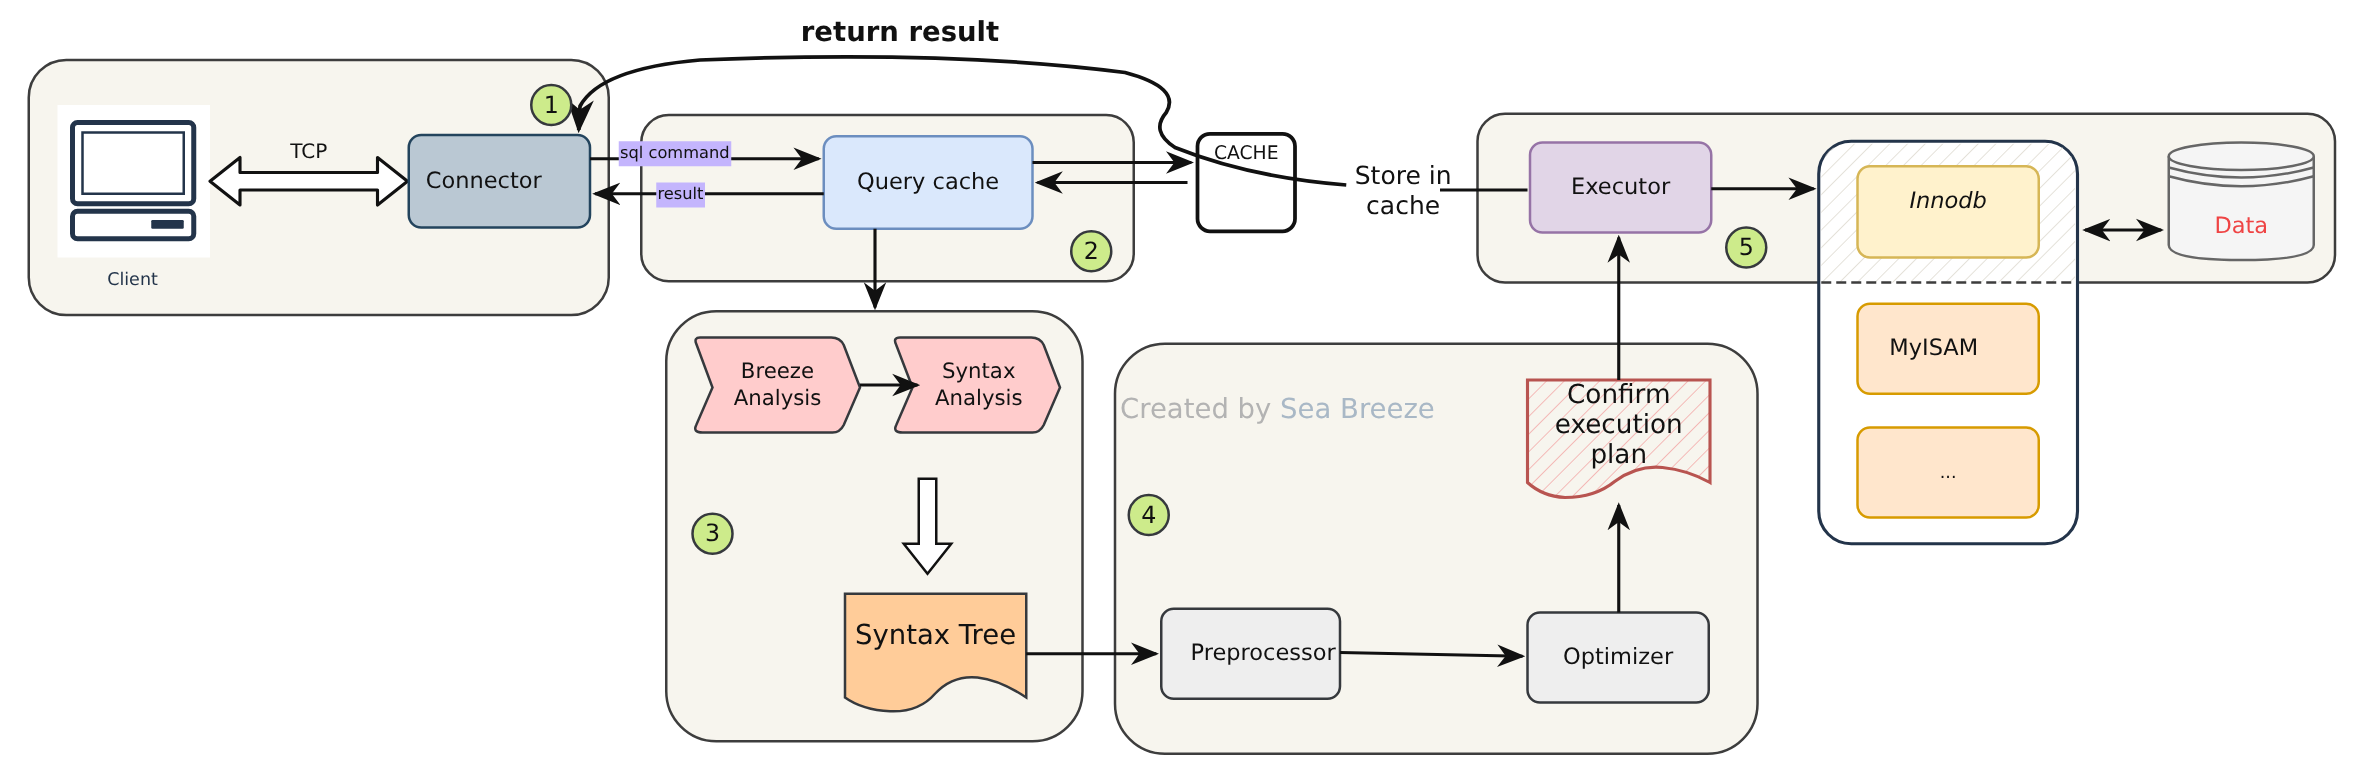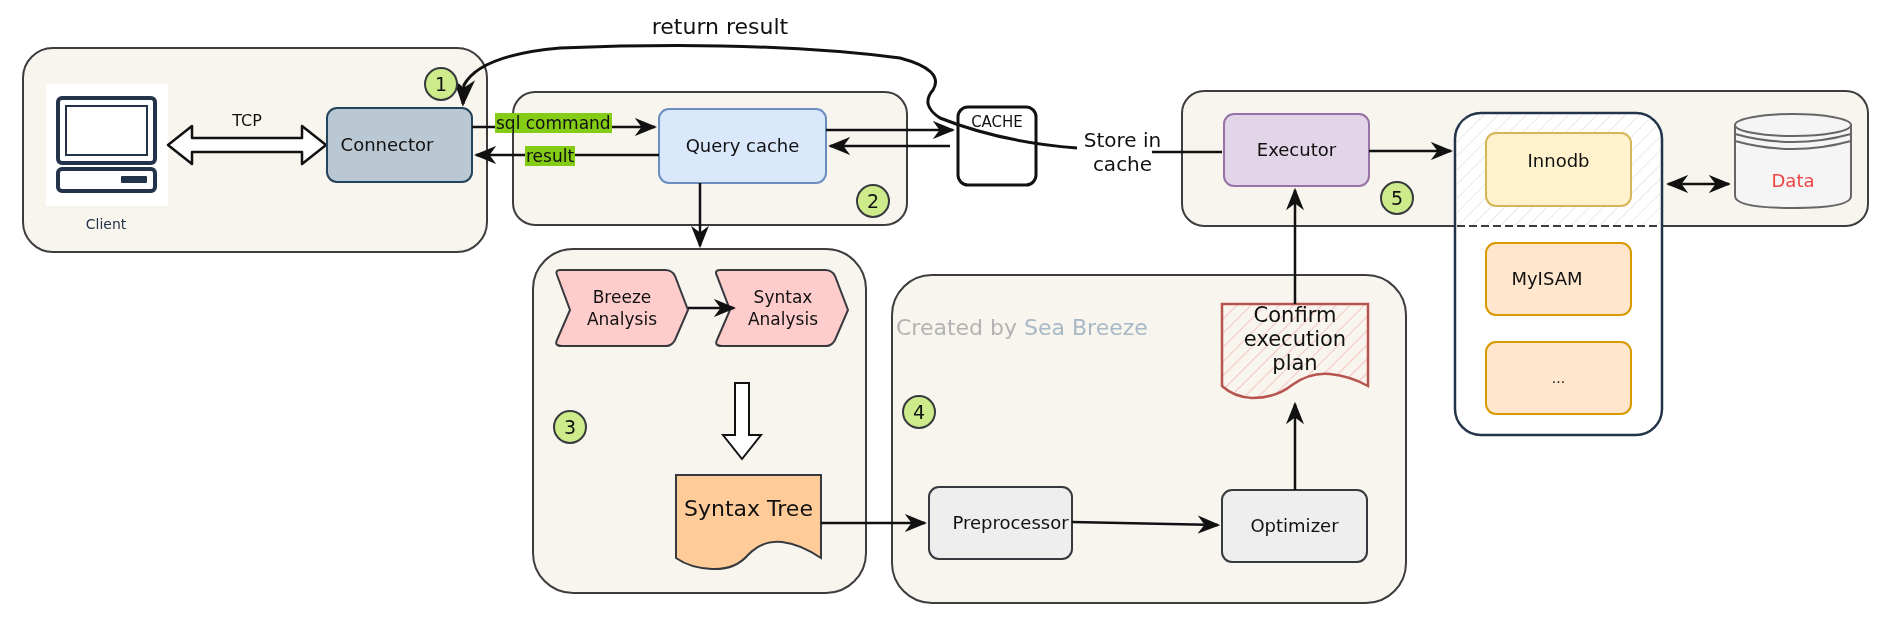--- a/index.html
+++ b/index.html
@@ -6,21 +6,21 @@
   body { width: 1894px; height: 622px; position: relative; overflow: hidden;
          font-family: "DejaVu Sans", sans-serif; color: #111; }
   #canvas { position: absolute; left: 0; top: 0; }
   .lbl { position: absolute; display: flex; align-items: center; justify-content: center;
          text-align: center; font-size: 18px; line-height: 24px; white-space: pre-line; }
   .node { position: absolute; box-sizing: border-box; display: flex; align-items: center;
           justify-content: center; text-align: center; font-size: 18px; line-height: 24px; }
   .badge { position: absolute; width: 34px; height: 34px; border-radius: 50%;
            background: #cdeb8b; border: 2px solid #36393d; box-sizing: border-box;
            display: flex; align-items: center; justify-content: center; font-size: 19px; }
-  .edge-lbl { position: absolute; background: #84cc16; font-size: 17px; line-height: 20px; padding: 0 1px; }
+  .edge-lbl { position: absolute; background: #c4b5fd; font-size: 13px; line-height: 20px; padding: 0 1px; }
 </style>
 </head>
 <body>
 
 <svg id="canvas" width="1894" height="622" viewBox="0 0 1894 622">
   <defs>
     <pattern id="hatchRed" patternUnits="userSpaceOnUse" width="10" height="10" patternTransform="rotate(45)">
       <line x1="0" y1="0" x2="0" y2="10" stroke="#f4b6b4" stroke-width="1.5"></line>
     </pattern>
     <pattern id="hatchGrey" patternUnits="userSpaceOnUse" width="10" height="10" patternTransform="rotate(45)">
@@ -93,21 +93,21 @@
     <path d="M688,308 L734,308" marker-end="url(#arr)"></path>
     <path d="M821,523 L925,523" marker-end="url(#arr)"></path>
     <path d="M1072,522 L1218,525" marker-end="url(#arr)"></path>
     <path d="M1295,490 L1295,404" marker-end="url(#arr)"></path>
     <path d="M1295,304 L1295,190" marker-end="url(#arr)"></path>
     <path d="M1369,151 L1451,151" marker-end="url(#arr)"></path>
     <path d="M1668,184 L1729,184" marker-start="url(#arr)" marker-end="url(#arr)"></path>
   </g>
 </svg>
 
-<div class="lbl" style="left:620px;top:12px;width:200px;height:30px;font-size:22px;">return result</div>
+<div class="lbl" style="left:620px;top:12px;width:200px;height:30px;font-size:22px;font-weight:bold;">return result</div>
 
 <div class="lbl" style="left:56px;top:212px;width:100px;height:24px;font-size:14px;color:#23344a;">Client</div>
 <div class="lbl" style="left:222px;top:110px;width:50px;height:22px;font-size:16px;">TCP</div>
 <div class="node" style="left:327px;top:108px;width:120px;height:74px;">Connector</div>
 
 <div class="edge-lbl" style="left:495px;top:113px;">sql command</div>
 <div class="edge-lbl" style="left:525px;top:146px;">result</div>
 
 <div class="node" style="left:659px;top:109px;width:167px;height:74px;">Query cache</div>
 <div class="lbl" style="left:958px;top:110px;width:78px;height:24px;font-size:15px;">CACHE</div>
@@ -123,21 +123,21 @@
 <div class="lbl" style="left:896px;top:304px;height:28px;font-size:22px;justify-content:flex-start;margin-top:10px;">
   <span style="color:#b3b3b3;white-space:pre;">Created by </span><span style="color:#a9b8c6;">Sea Breeze</span>
 </div>
 
 <div class="node" style="left:929px;top:487px;width:163px;height:72px;">Preprocessor</div>
 <div class="node" style="left:1222px;top:490px;width:145px;height:72px;">Optimizer</div>
 <div class="lbl" style="left:1222px;top:314px;width:146px;height:50px;font-size:21px;">Confirm
 execution plan</div>
 
 <div class="node" style="left:1224px;top:114px;width:145px;height:72px;">Executor</div>
-<div class="node" style="left:1486px;top:133px;width:145px;height:56px;">Innodb</div>
+<div class="node" style="left:1486px;top:133px;width:145px;height:56px;font-style:italic;">Innodb</div>
 <div class="node" style="left:1486px;top:243px;width:122px;height:72px;">MyISAM</div>
 <div class="node" style="left:1486px;top:342px;width:145px;height:72px;font-size:14px;">...</div>
 <div class="lbl" style="left:1735px;top:168px;width:116px;height:26px;font-size:18px;color:#ef4444;">Data</div>
 
 <div class="badge" style="left:424px;top:67px;">1</div>
 <div class="badge" style="left:856px;top:184px;">2</div>
 <div class="badge" style="left:553px;top:410px;">3</div>
 <div class="badge" style="left:902px;top:395px;">4</div>
 <div class="badge" style="left:1380px;top:181px;">5</div>
 

